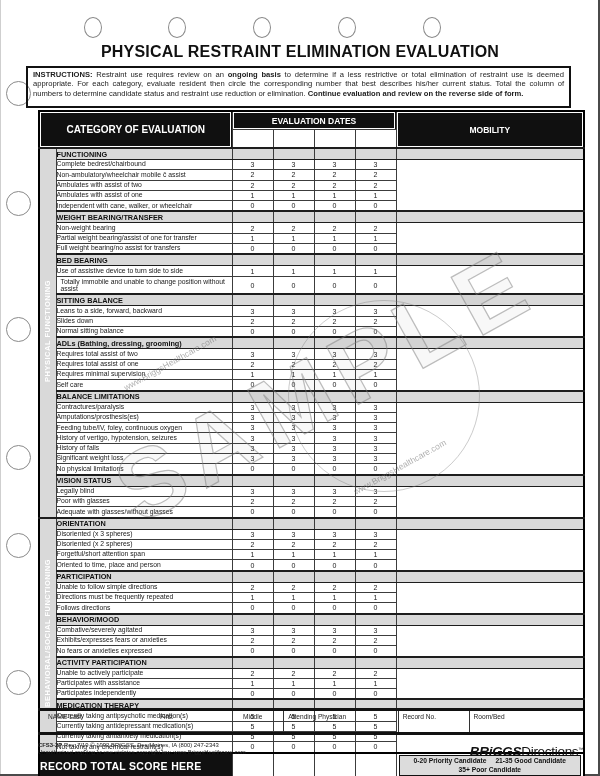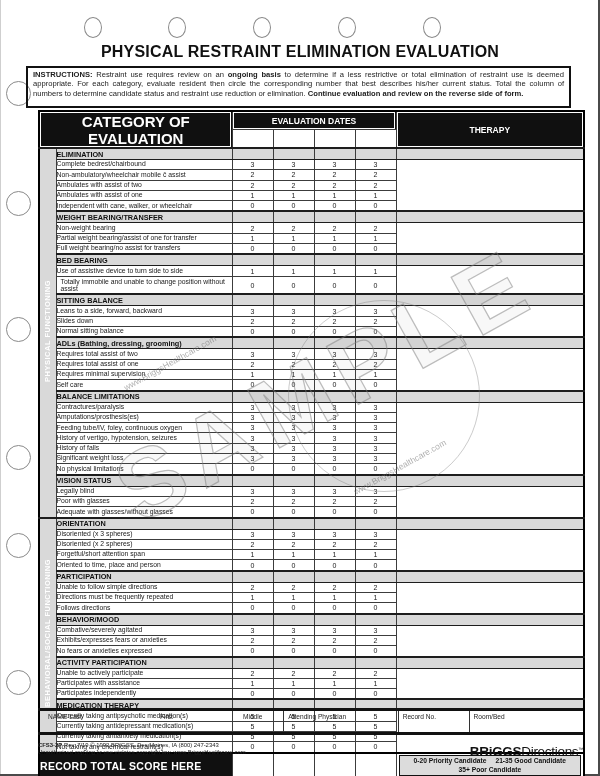--- a/index.html
+++ b/index.html
@@ -16,21 +16,21 @@
   
   .instructions{position:absolute;left:26px;top:66px;width:545px;height:42px;box-sizing:border-box;
                 border:2px solid #111;padding:2px 5px 0 5px;font-size:7.6px;line-height:9.4px;
                 text-align:justify;color:#1c1c1c;}
   .instructions b{font-weight:bold;}
   
   .tablewrap{position:absolute;left:38px;top:110px;width:545px;}
   table.eval{border-collapse:collapse;table-layout:fixed;width:545px;border:2px solid #000;}
   table.eval td, table.eval th{border:1px solid #3c3c3c;padding:0;overflow:hidden;}
   th.blackcell{background:#101010;color:#fff;font-weight:bold;border-color:#101010;outline:1px solid #fff;outline-offset:-2px;}
-  th.cat{font-size:15px;}
+  th.cat{font-size:10px;}
   th.datesband{font-size:8.5px;height:17px;}
   th.cmts{font-size:8.5px;}
   th.datebox{background:#fff;height:17px;}
   td.sidebar{background:#101010;color:#fff;text-align:center;vertical-align:middle;border-color:#101010;}
   td.sidebar span{display:inline-block;writing-mode:vertical-rl;transform:rotate(180deg);
                   font-size:7.5px;font-weight:bold;letter-spacing:.5px;white-space:nowrap;}
   tr.sec-row td{background:#d9d9d9;height:10px;border-top:2px solid #1d1d1d;border-bottom:1px solid #1d1d1d;}
   td.sec-label{font-weight:bold;font-size:7.3px;padding-left:4px;text-align:left;white-space:nowrap;}
   tr.val-row td{height:9.3px;background:#fff;}
   td.row-label{font-size:6.8px;text-align:left;padding-left:4px;white-space:nowrap;line-height:8.6px;color:#1a1a1a;}
@@ -51,21 +51,21 @@
   .name-strip{position:absolute;left:38px;top:708px;width:545px;height:27px;box-sizing:border-box;
               border-top:3px solid #111;border-bottom:3px solid #111;display:flex;}
   .name-seg{position:relative;height:100%;box-sizing:border-box;}
   .name-seg + .name-seg{border-left:1px solid #333;}
   .name-seg .flabel{position:absolute;top:2px;font-size:6.6px;color:#222;}
   
   .footer{position:absolute;left:38px;top:742px;width:545px;display:flex;justify-content:space-between;align-items:flex-start;}
   .foot-left{font-size:5.9px;line-height:7.4px;color:#222;width:235px;}
   .foot-left b{font-weight:bold;}
   .brand{font-size:13.5px;letter-spacing:-.3px;white-space:nowrap;margin-top:2px;}
-  .brand .b1{font-weight:bold;}
+  .brand .b1{font-weight:bold;font-style:italic;}
   .brand .b2{font-weight:normal;}
   .brand sup{font-size:5px;}
   .foot-right{text-align:right;font-weight:bold;font-size:11px;line-height:12px;letter-spacing:.2px;width:190px;}
   
   .wm{pointer-events:none;position:absolute;z-index:5;}
   .wm-sample{left:85px;top:330px;width:480px;text-align:center;transform:rotate(-29deg);
              font-size:96px;font-weight:bold;letter-spacing:10px;
              color:rgba(120,120,120,0.05);-webkit-text-stroke:1.2px rgba(125,125,125,0.5);}
   .wm-circle{left:288px;top:300px;width:190px;height:190px;border:1.5px solid rgba(125,125,125,0.4);border-radius:50%;}
   .wm-url{font-size:8.5px;color:rgba(110,110,110,0.55);transform:rotate(-29deg);white-space:nowrap;}
@@ -99,33 +99,33 @@
         <col style="width:41px">
           <col style="width:41px">
           <col style="width:41px">
           <col style="width:41px">
         <col style="width:188px">
       </colgroup>
       <thead>
         <tr>
           <th class="blackcell cat" colspan="2" rowspan="2">CATEGORY OF EVALUATION</th>
           <th class="blackcell datesband" colspan="4">EVALUATION DATES</th>
-          <th class="blackcell cmts" rowspan="2">THERAPY</th>
+          <th class="blackcell cmts" rowspan="2">MOBILITY</th>
         </tr>
         <tr>
           <th class="datebox"></th>
           <th class="datebox"></th>
           <th class="datebox"></th>
           <th class="datebox"></th>
         </tr>
       </thead>
       <tbody id="eval-body">
           <tr class="sec-row">
             <td class="sidebar" rowspan="34"><span>PHYSICAL FUNCTIONING</span></td>
-            <td class="sec-label">ELIMINATION</td>
+            <td class="sec-label">FUNCTIONING</td>
             <td></td>
             <td></td>
             <td></td>
             <td></td>
             <td class="sec-cmt"></td>
           </tr>
           <tr class="val-row">
             <td class="row-label">Complete bedrest/chairbound</td>
             <td class="score">3</td>
             <td class="score">3</td>

